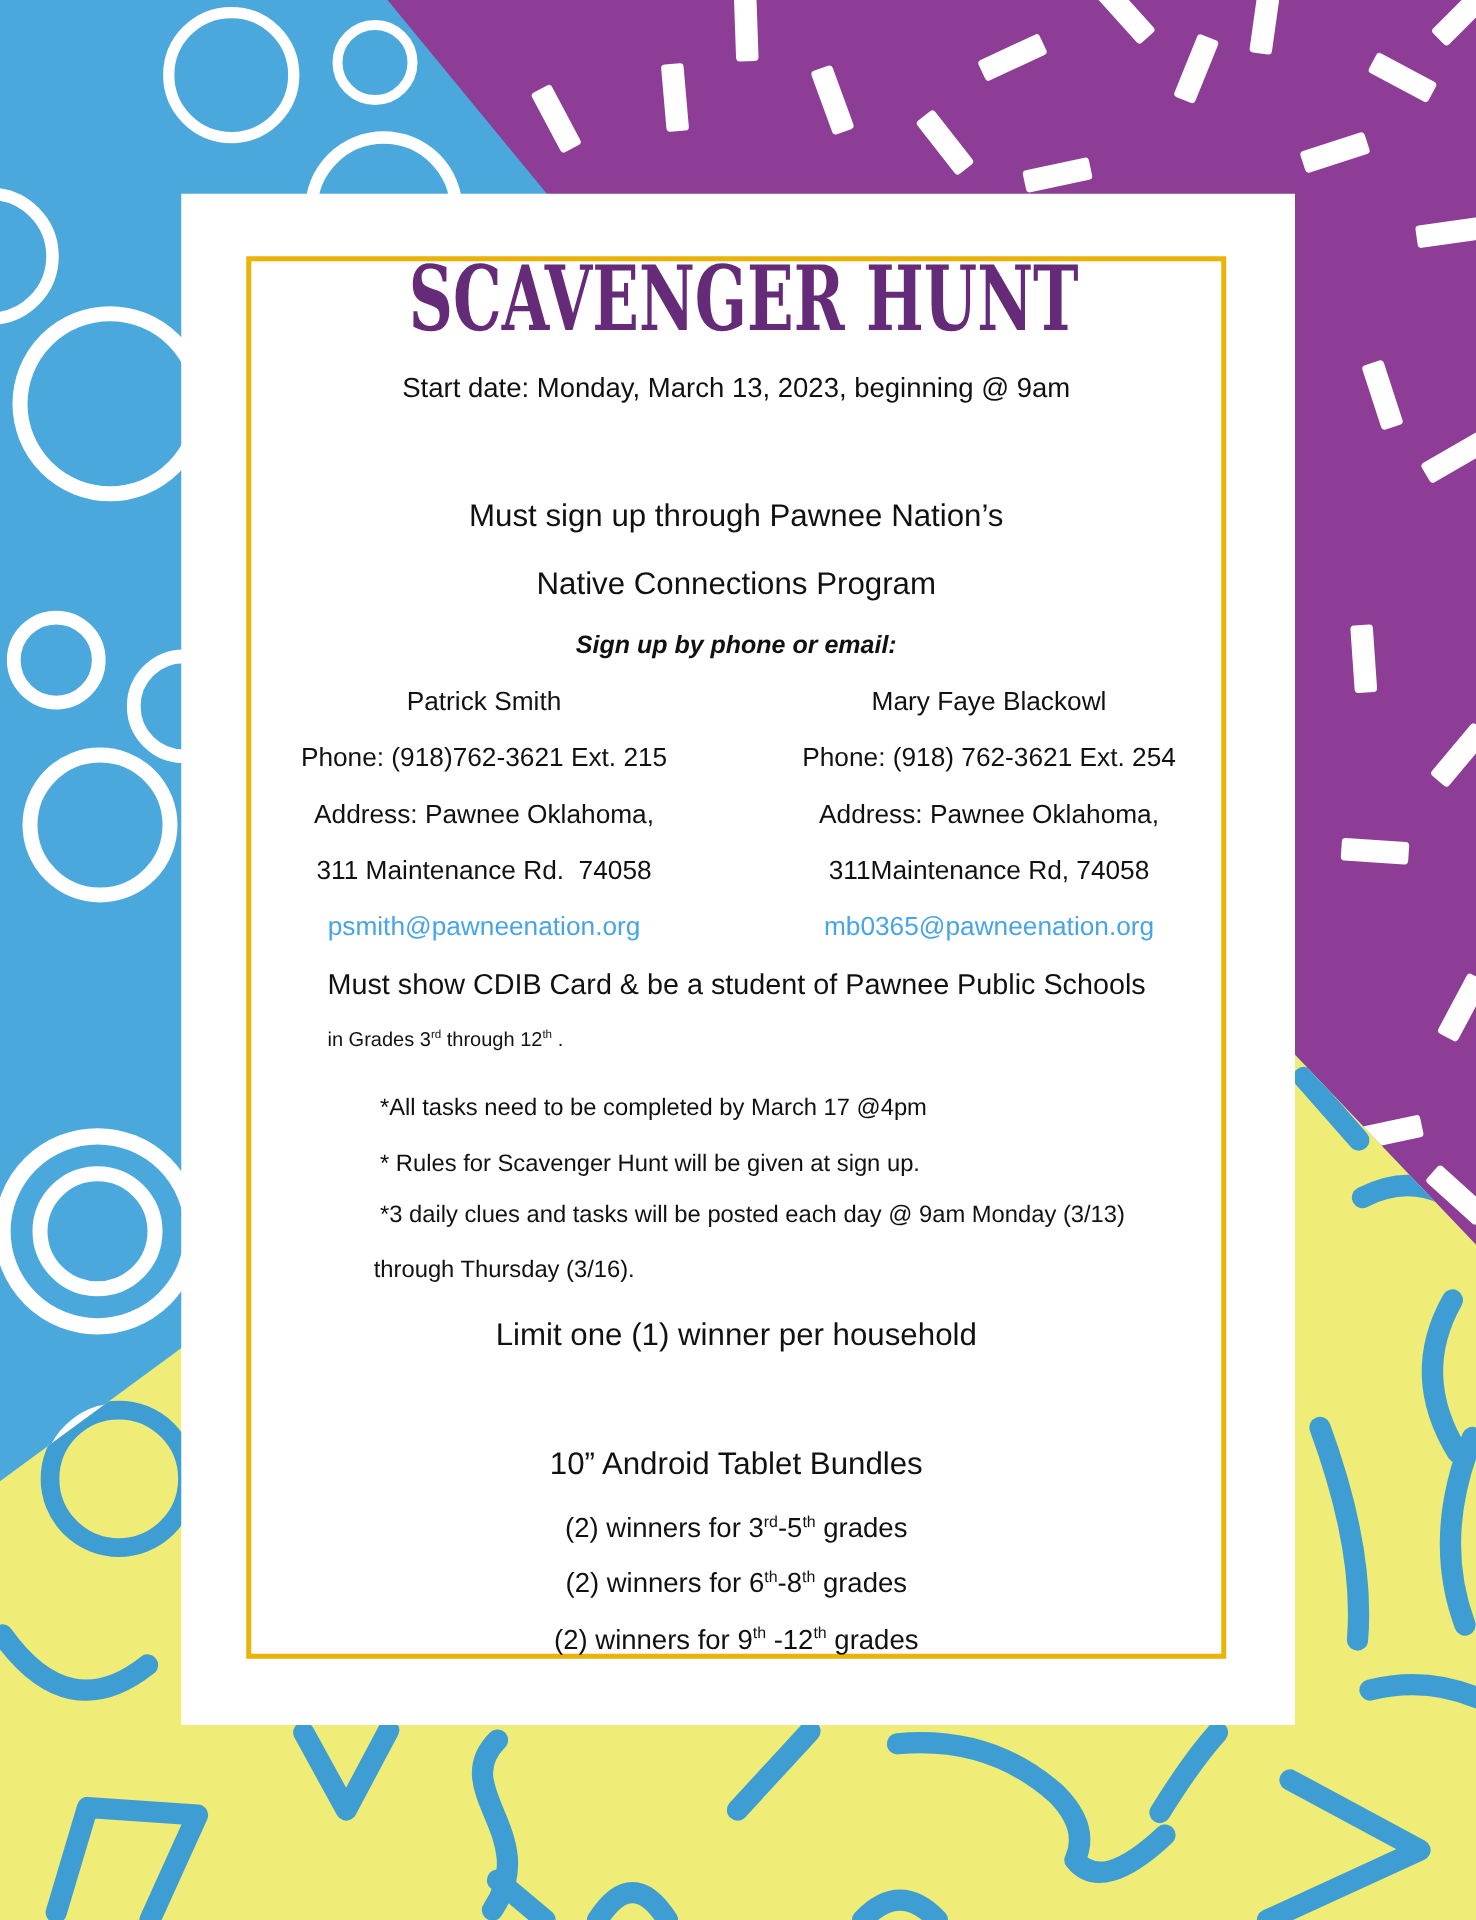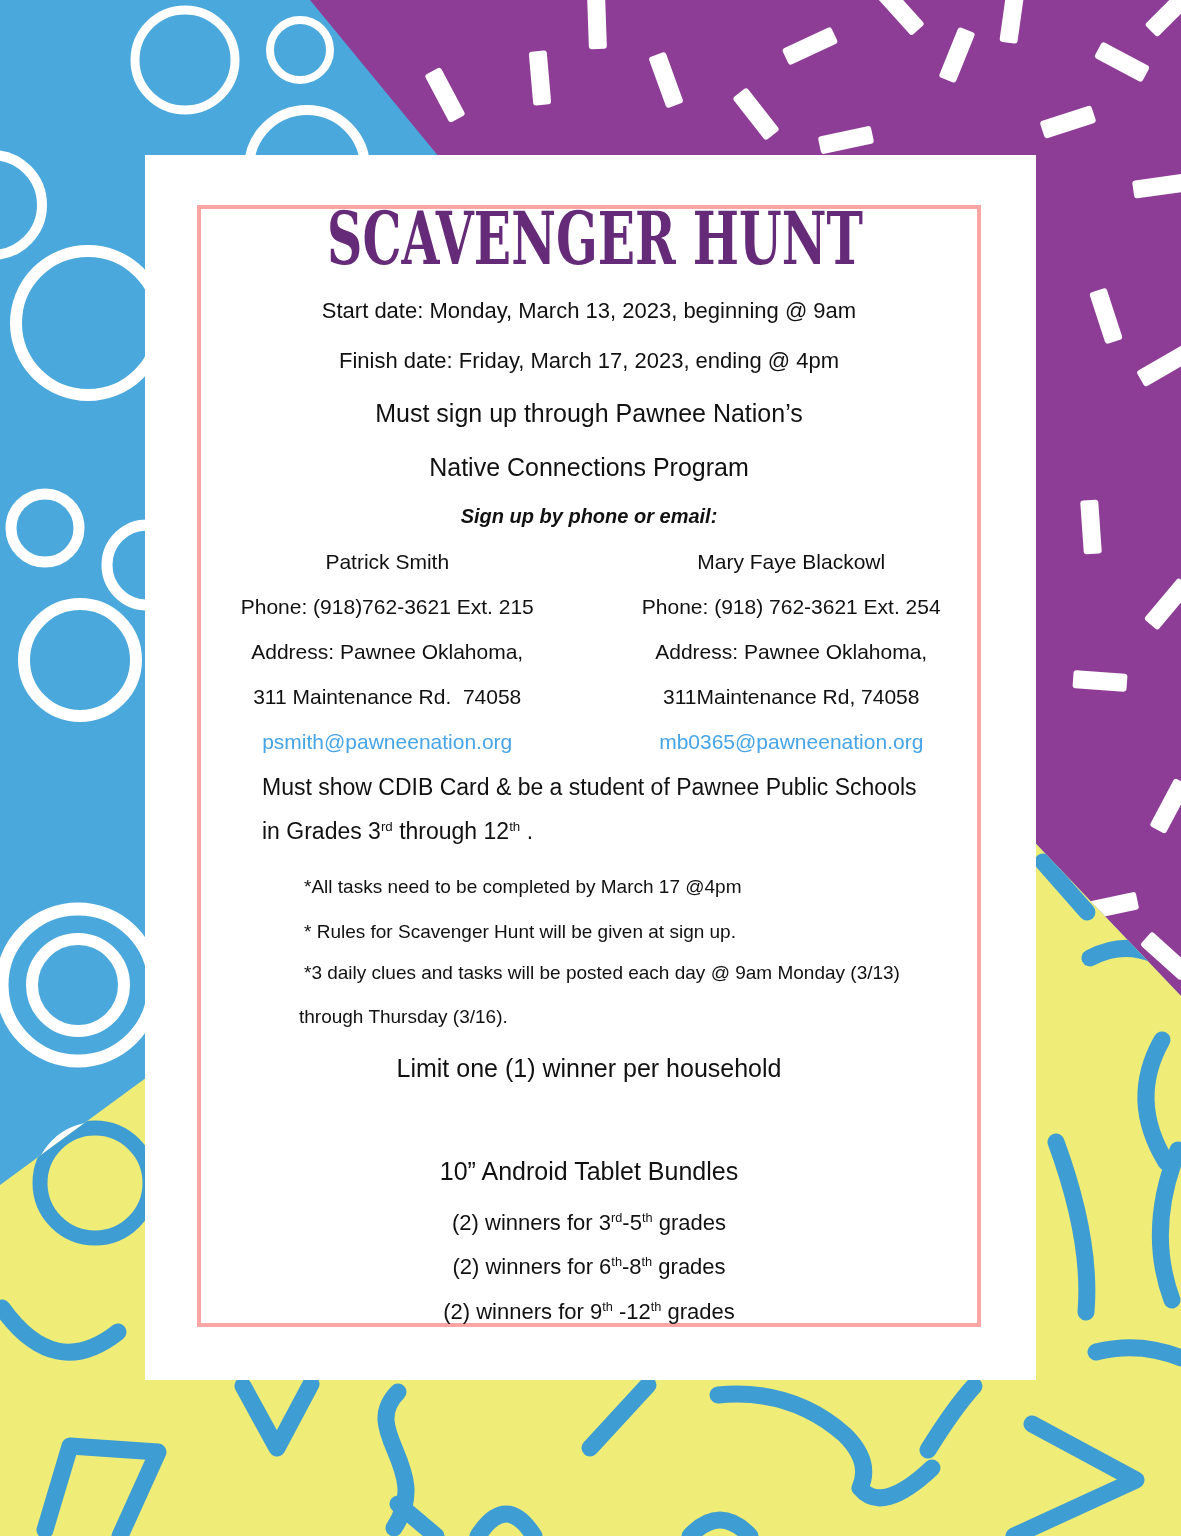--- a/index.html
+++ b/index.html
@@ -9,21 +9,21 @@
   }
   #bg{position:absolute;left:0;top:0;width:1181px;height:1536px;}
   
   #card{
     position:absolute;left:145px;top:155px;width:891px;height:1225px;
     background:#ffffff;
   }
   
   #frame{
     position:absolute;left:52px;top:50px;width:776px;height:1114px;
-    border:4px solid #fca5a5;
+    border:4px solid #eab308;
   }
   .ln{
     position:absolute;left:0;right:0;text-align:center;
     transform:translateY(-50%);white-space:nowrap;line-height:1.2;
   }
   .ln.left{text-align:left;}
   #title{
     top:30px;font-family:"DejaVu Serif", serif;font-weight:bold;
     font-size:72px;color:#662B78;letter-spacing:0px;
   }
@@ -124,21 +124,20 @@
   </svg>
 
   <div id="card">
     <div id="frame">
 
       <div class="ln" id="title">
         <span>SCAVENGER HUNT</span>
       </div>
 
       <div class="ln body-md" style="top:102px">Start date: Monday, March 13, 2023, beginning @ 9am</div>
-      <div class="ln body-md" style="top:152px">Finish date: Friday, March 17, 2023, ending @ 4pm</div>
 
       <div class="ln body-lg" style="top:204px">Must sign up through Pawnee Nation’s</div>
       <div class="ln body-lg" style="top:258px">Native Connections Program</div>
       <div class="ln instr" style="top:307px">Sign up by phone or email:</div>
 
       <div id="contacts">
         <div class="contact-col">
           <div>Patrick Smith</div>
           <div>Phone: (918)762-3621 Ext. 215</div>
           <div>Address: Pawnee Oklahoma,</div>
@@ -148,21 +147,21 @@
         <div class="contact-col right">
           <div>Mary Faye Blackowl</div>
           <div>Phone: (918) 762-3621 Ext. 254</div>
           <div>Address: Pawnee Oklahoma,</div>
           <div>311Maintenance Rd, 74058</div>
           <div class="email">mb0365@pawneenation.org</div>
         </div>
       </div>
 
       <div class="ln left body-lg" style="top:579px;font-size:23px;padding-left:61px">Must show CDIB Card &amp; be a student of Pawnee Public Schools</div>
-      <div class="ln left" style="top:623px;font-size:23px;padding-left:61px"><span>in Grades 3</span><sup>rd</sup><span> through 12</span><sup>th</sup><span> .</span></div>
+      <div class="ln left" style="top:623px;font-size:16px;padding-left:61px"><span>in Grades 3</span><sup>rd</sup><span> through 12</span><sup>th</sup><span> .</span></div>
 
       <div class="ln left note" style="top:678px;padding-left:103px">*All tasks need to be completed by March 17 @4pm</div>
       <div class="ln left note" style="top:723px;padding-left:103px">* Rules for Scavenger Hunt will be given at sign up.</div>
       <div class="ln left note" style="top:764px;padding-left:103px">*3 daily clues and tasks will be posted each day @ 9am Monday (3/13)</div>
       <div class="ln left note" style="top:808px;padding-left:98px">through Thursday (3/16).</div>
 
       <div class="ln body-lg" style="top:859px">Limit one (1) winner per household</div>
       <div class="ln body-lg" style="top:962px">10” Android Tablet Bundles</div>
 
       <div class="ln" style="top:1014px;font-size:22px"><span>(2) winners for 3</span><sup>rd</sup><span>-5</span><sup>th</sup><span> grades</span></div>

